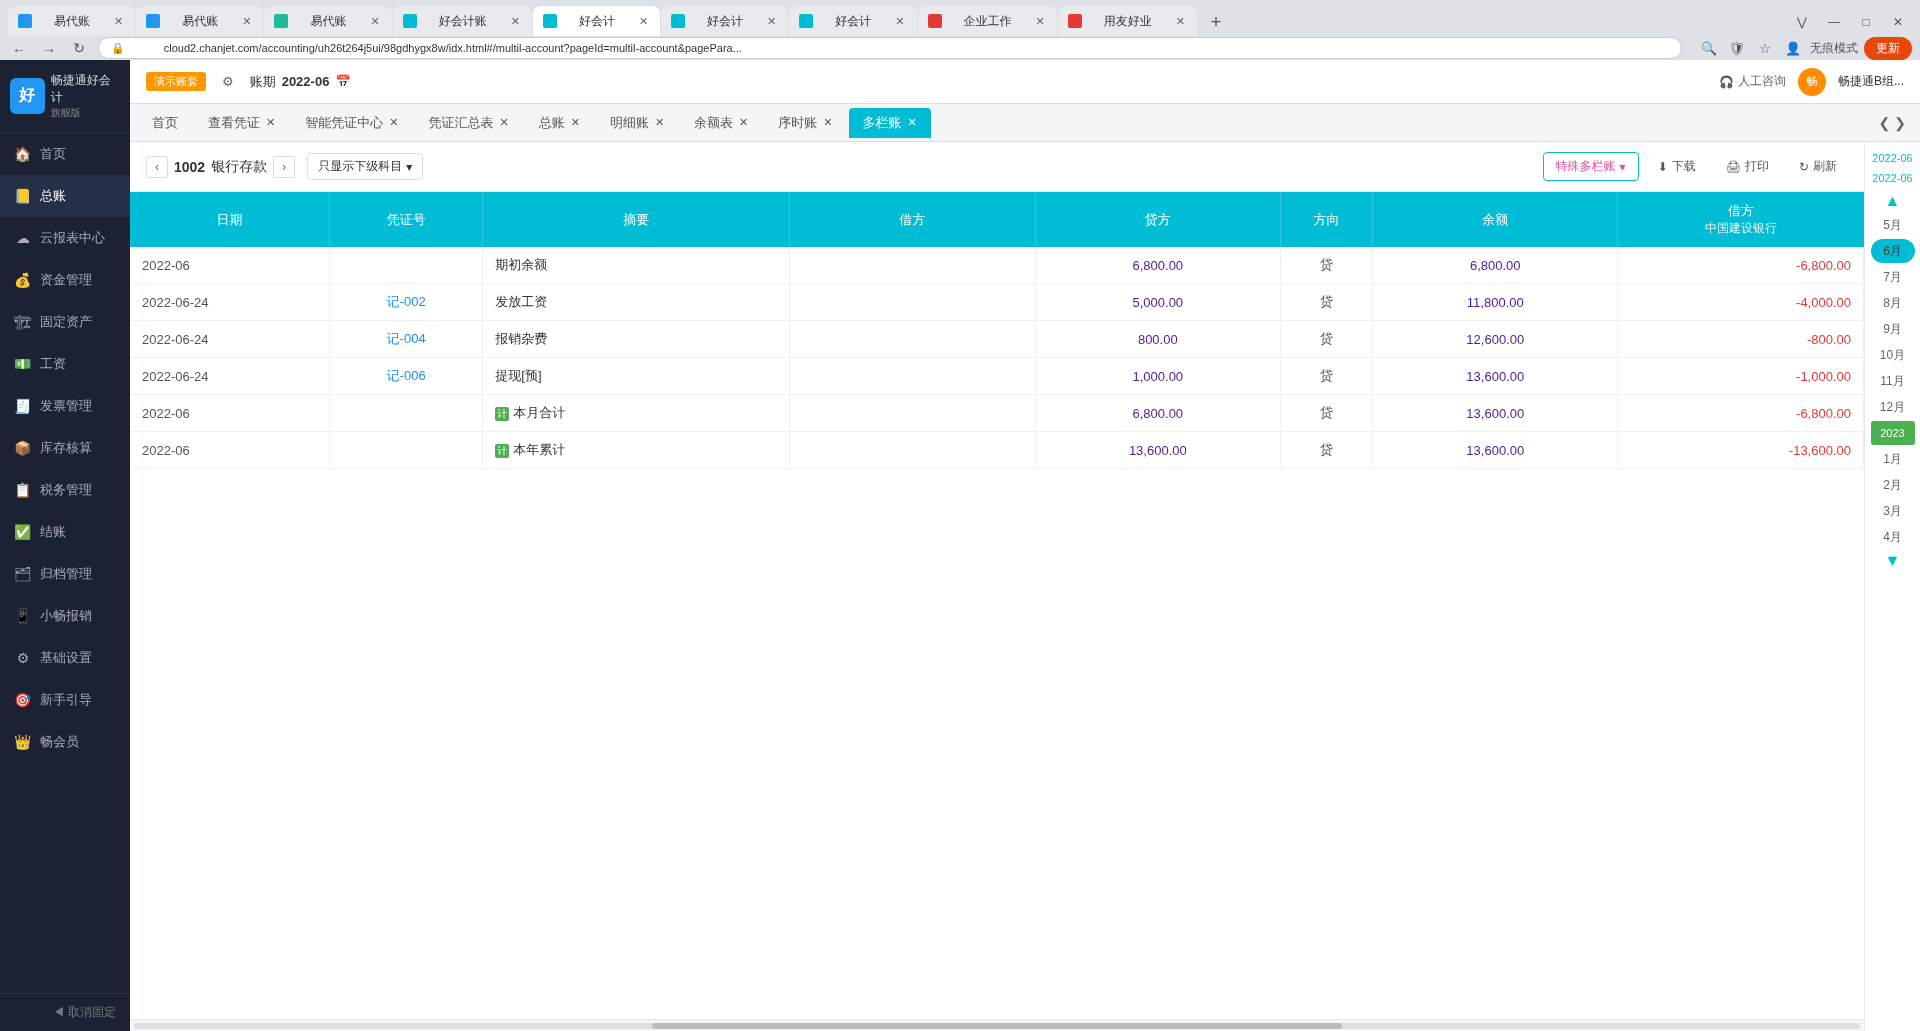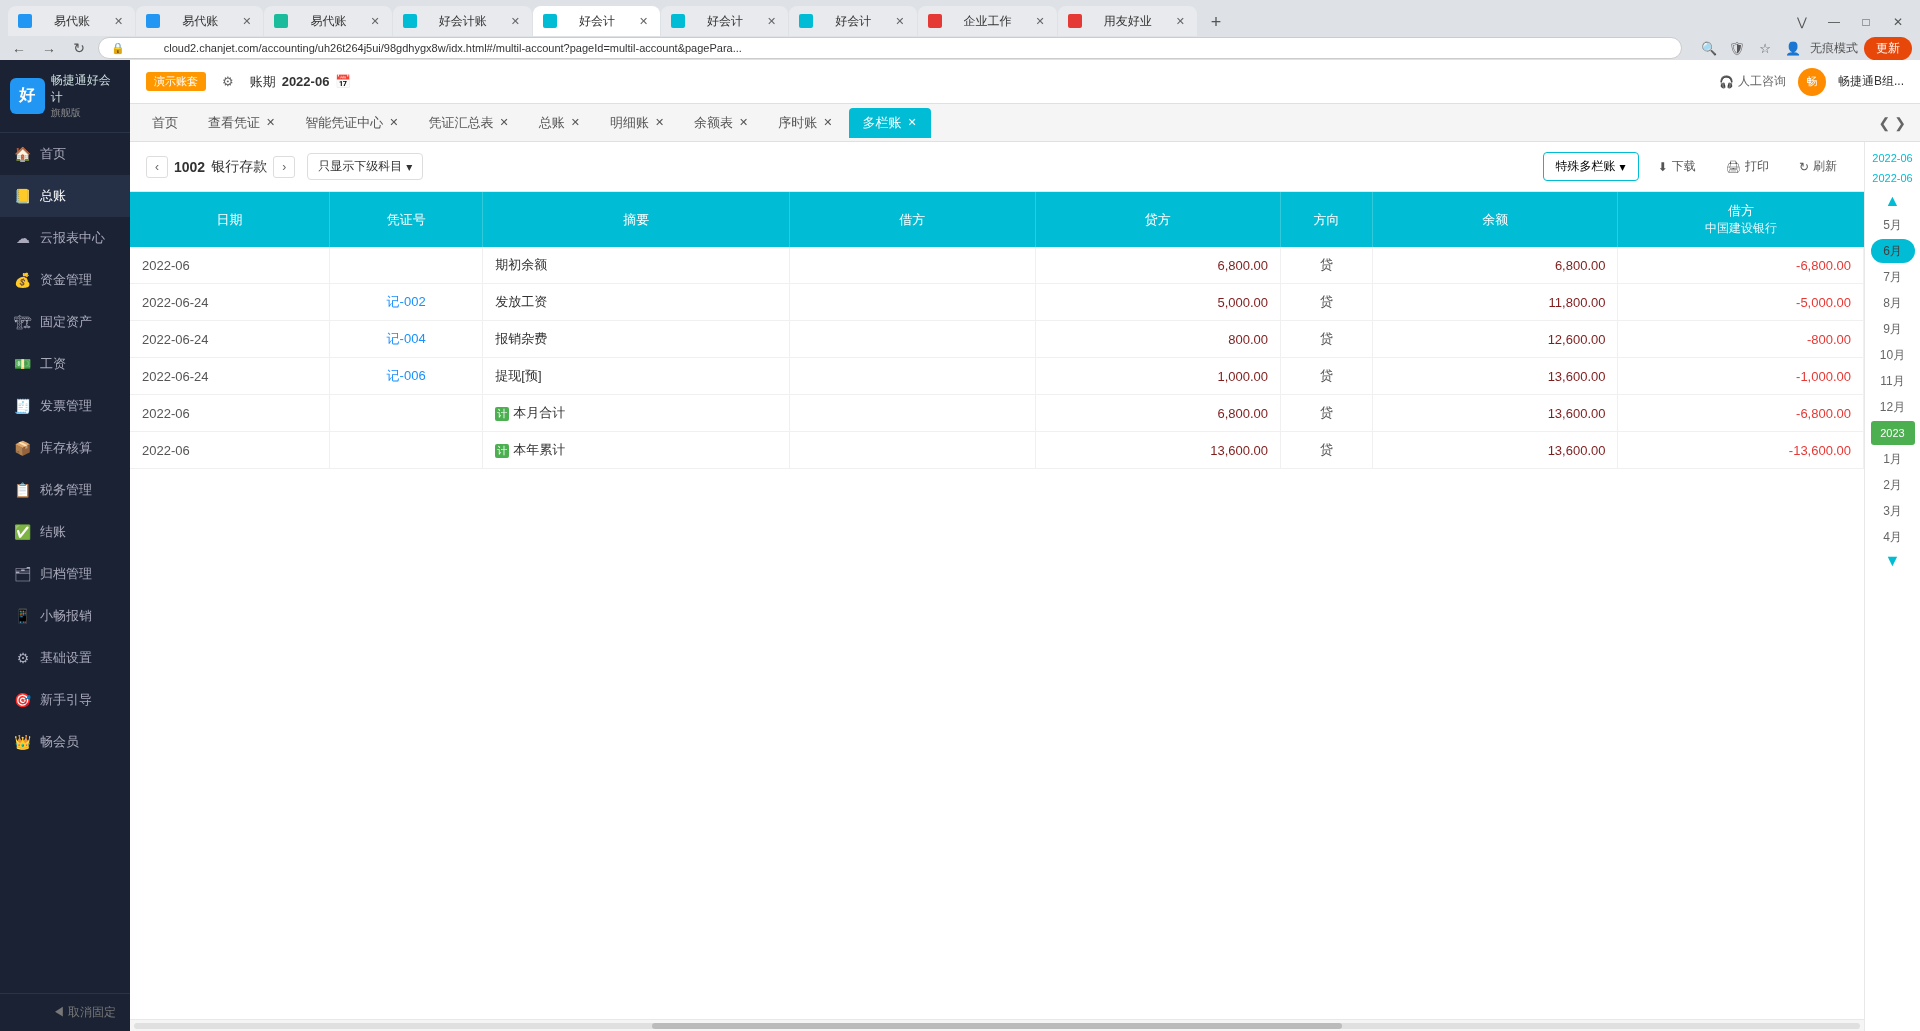--- a/index.html
+++ b/index.html
@@ -65,37 +65,37 @@
     .ledger-main { flex: 1; display: flex; flex-direction: column; overflow: hidden; background: #fff; }
 
     
     .ledger-toolbar { display: flex; align-items: center; padding: 10px 16px; gap: 12px; border-bottom: 1px solid #e8e8e8; }
     .account-nav { display: flex; align-items: center; gap: 6px; }
     .nav-arrow { width: 22px; height: 22px; display: flex; align-items: center; justify-content: center; color: #666; cursor: pointer; border: 1px solid #ddd; border-radius: 3px; font-size: 12px; }
     .account-code { font-size: 14px; font-weight: bold; color: #333; }
     .account-name { font-size: 14px; color: #333; }
     .filter-dropdown { display: flex; align-items: center; gap: 4px; border: 1px solid #ddd; border-radius: 4px; padding: 4px 10px; font-size: 12px; color: #333; cursor: pointer; }
     .toolbar-right { margin-left: auto; display: flex; align-items: center; gap: 8px; }
-    .feature-btn { display: flex; align-items: center; gap: 4px; padding: 5px 12px; border: 1px solid #00bcd4; border-radius: 4px; color: #000000; font-size: 12px; cursor: pointer; margin-left: 46px; }
+    .feature-btn { display: flex; align-items: center; gap: 4px; padding: 5px 12px; border: 1px solid #00bcd4; border-radius: 4px; color: #ec4899; font-size: 12px; cursor: pointer; margin-left: 46px; }
     .feature-btn.highlight { background: #fff; }
     .action-btn { display: flex; align-items: center; gap: 4px; padding: 5px 10px; color: #555; font-size: 12px; cursor: pointer; border: 1px solid transparent; border-radius: 4px; }
 
     
     .table-container { flex: 1; overflow: auto; }
     table { width: 100%; border-collapse: collapse; }
     thead tr { background: #00bcd4; color: #fff; }
     thead th { padding: 10px 12px; text-align: center; font-weight: normal; font-size: 13px; border-right: 1px solid rgba(255,255,255,0.2); white-space: nowrap; }
     thead th:last-child { border-right: none; }
     .th-sub { font-size: 12px; color: rgba(255,255,255,0.9); }
     tbody tr { border-bottom: 1px solid #f0f0f0; }
     tbody td { padding: 9px 12px; font-size: 13px; color: #333; border-right: 1px solid #f0f0f0; }
     td.date { color: #555; }
     td.voucher-link { color: #1890ff; cursor: pointer; text-align: center; margin-left: 17px; }
     td.summary { color: #333; }
-    td.number { text-align: right; color: #7f1d1d; }
+    td.number { text-align: center; color: #4c1d95; }
     td.direction { text-align: center; color: #555; }
     td.special { text-align: right; color: #e53935; }
     .summary-icon { display: inline-block; width: 14px; height: 14px; background: #4caf50; color: #fff; border-radius: 2px; font-size: 10px; text-align: center; line-height: 14px; margin-right: 4px; }
 
     
     .right-timeline { width: 56px; background: #fff; border-left: 1px solid #e8e8e8; display: flex; flex-direction: column; align-items: center; padding: 8px 0; overflow-y: auto; }
     .timeline-header { font-size: 11px; color: #00bcd4; padding: 2px 4px; margin-bottom: 4px; white-space: nowrap; }
     .timeline-item { width: 44px; height: 24px; display: flex; align-items: center; justify-content: center; font-size: 12px; color: #666; cursor: pointer; border-radius: 3px; margin: 1px 0; }
     .timeline-item.active { background: #00bcd4; color: #404040; border-radius: 12px; }
     .timeline-item.year-label { background: #4caf50; color: #fff; font-size: 11px; border-radius: 3px; }
@@ -406,21 +406,21 @@
                   <td class="special">-6,800.00</td>
                 </tr>
                 <tr>
                   <td class="date">2022-06-24</td>
                   <td class="voucher-link">记-002</td>
                   <td class="summary">发放工资</td>
                   <td class="number"></td>
                   <td class="number">5,000.00</td>
                   <td class="direction">贷</td>
                   <td class="number">11,800.00</td>
-                  <td class="special">-5,000.00</td>
+                  <td class="special">-4,000.00</td>
                 </tr>
                 <tr>
                   <td class="date">2022-06-24</td>
                   <td class="voucher-link">记-004</td>
                   <td class="summary">报销杂费</td>
                   <td class="number"></td>
                   <td class="number">800.00</td>
                   <td class="direction">贷</td>
                   <td class="number">12,600.00</td>
                   <td class="special">-800.00</td>

